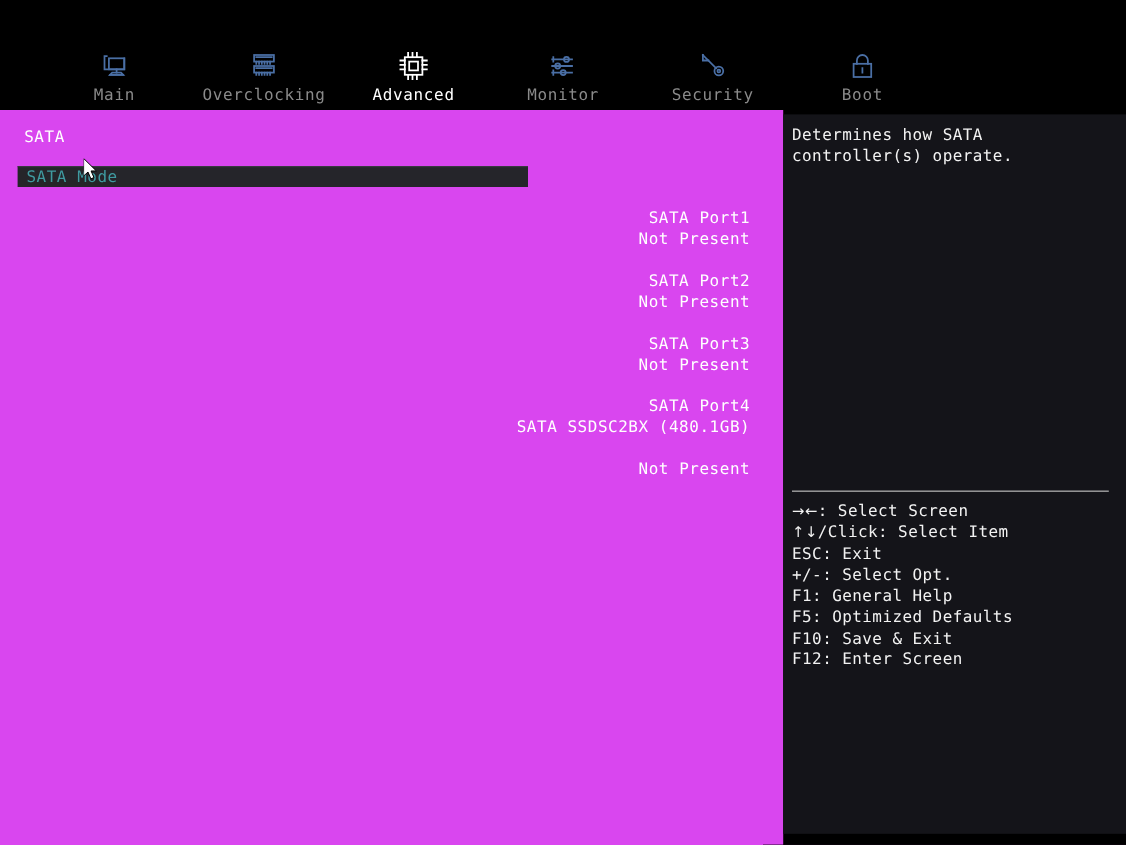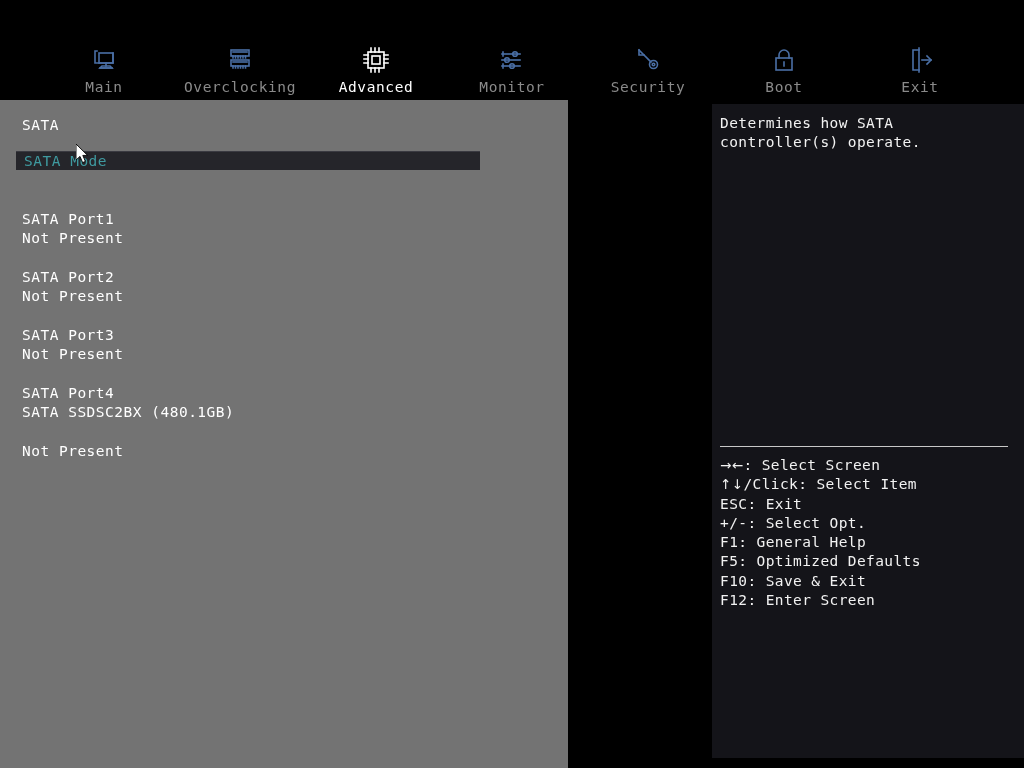--- a/index.html
+++ b/index.html
@@ -58,23 +58,24 @@
   .nav-item.active .nav-icon svg { stroke: #ffffff; }
 
   
   .nav-pad-left { width: 36px; height: 1px; }
 
   
   .left-pane {
     position: absolute;
     left: 0;
     top: 100px;
-    width: 568px;
+    width: 712px;
     height: 668px;
-    background: #737373;
+    background: #d946ef;
+    text-align: right;
   }
   .section-title {
     position: absolute;
     left: 22px;
     top: 16px;
     font-size: 14.5px;
     line-height: 18px;
     color: #ffffff;
     letter-spacing: 0.5px;
   }
@@ -115,21 +116,20 @@
   }
 
   .device-list {
     position: absolute;
     left: 22px;
     top: 90px;
     width: 660px;
   }
   .device-group {
     margin-bottom: 19px;
-    margin-top: 20px;
   }
   .device-group .dev-name,
   .device-group .dev-status {
     font-size: 14.5px;
     line-height: 19px;
     letter-spacing: 0.5px;
     color: #ffffff;
     white-space: pre;
   }
 
@@ -267,31 +267,20 @@
     <span class="nav-icon">
       <svg width="28" height="28" viewBox="0 0 28 28" fill="none" stroke-width="1.6" stroke-linecap="square">
         <rect x="6" y="12" width="16" height="12"></rect>
         <path d="M9 12 V9 a5 5 0 0 1 10 0 v3"></path>
         <path d="M14 16 v4"></path>
       </svg>
     </span>
     <span class="nav-label">Boot</span>
   </div>
 
-  <div class="nav-item">
-    <span class="nav-icon">
-      <svg width="28" height="28" viewBox="0 0 28 28" fill="none" stroke-width="1.6" stroke-linecap="square">
-        <path d="M13 4 H7 V24 H13"></path>
-        <path d="M13 2 V26"></path>
-        <path d="M16 14 H25"></path>
-        <path d="M21 10 L25 14 L21 18"></path>
-      </svg>
-    </span>
-    <span class="nav-label">Exit</span>
-  </div>
 </div>
 
 <div class="left-pane">
 
   <div class="section-title">SATA</div>
 
   <div class="setting-row">
     <span class="row-label">SATA Mode</span>
   </div>
 

